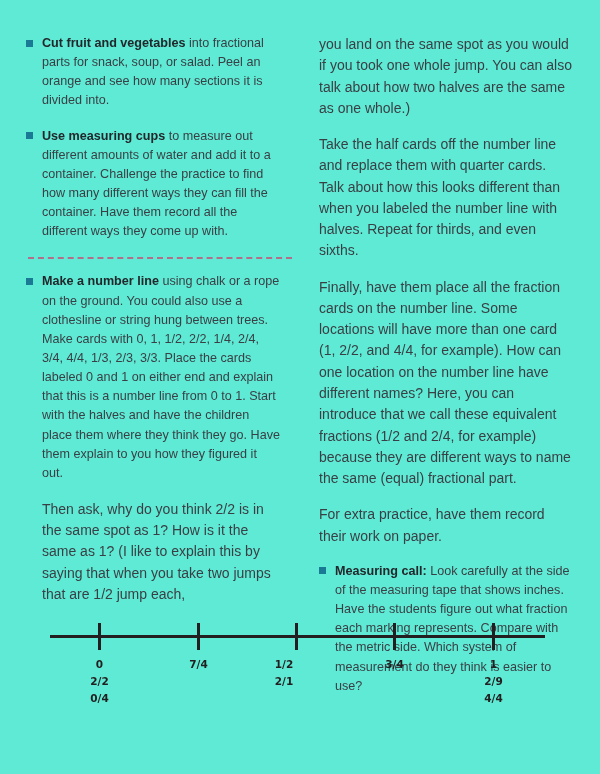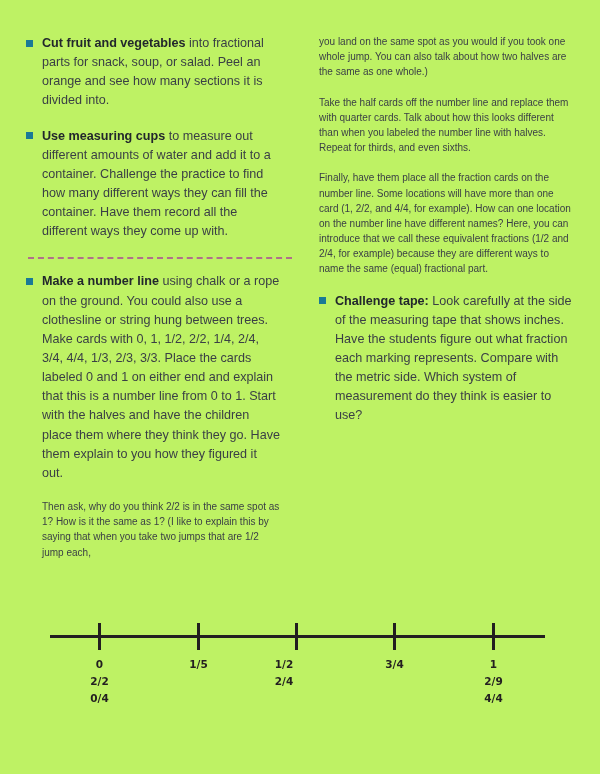--- a/index.html
+++ b/index.html
@@ -4,21 +4,21 @@
 <style>
   html, body {
     margin: 0;
     padding: 0;
     background: #ffffff;
   }
   .page {
     position: relative;
     width: 600px;
     height: 774px;
-    background: #bef264;
+    background: #5eead4;
     font-family: "Liberation Sans", sans-serif;
     overflow: hidden;
     box-sizing: border-box;
   }
 
   
   .columns {
     position: absolute;
     top: 34px;
     left: 26px;
@@ -48,21 +48,21 @@
     width: 7px;
     height: 7px;
     background: #1a7a96;
   }
   .bullet b, .lead {
     font-weight: bold;
     color: #22272c;
   }
   .para {
     margin: 0 0 15px 16px;
-    font-size: 10px;
+    font-size: 14px;
     line-height: 1.52;
     color: #3a3f45;
   }
   .para.flush {
     margin-left: 0;
   }
 
   
   .section-head {
     margin: 22px 0 0 0;
@@ -189,23 +189,24 @@
       </div>
 
       <p class="para">Then ask, why do you think 2/2 is in the same spot as 1? How is it the same as 1? (I like to explain this by saying that when you take two jumps that are 1/2 jump each,</p>
     </div>
 
     <div class="col">
 
       <p class="para flush">you land on the same spot as you would if you took one whole jump. You can also talk about how two halves are the same as one whole.)</p>
       <p class="para flush">Take the half cards off the number line and replace them with quarter cards. Talk about how this looks different than when you labeled the number line with halves. Repeat for thirds, and even sixths.</p>
       <p class="para flush">Finally, have them place all the fraction cards on the number line. Some locations will have more than one card (1, 2/2, and 4/4, for example). How can one location on the number line have different names? Here, you can introduce that we call these equivalent fractions (1/2 and 2/4, for example) because they are different ways to name the same (equal) fractional part.</p>
-
-      <div class="bullet">
-        <b>Challenge tape:</b><span> Look carefully at the side of the measuring tape that shows inches. Have the students figure out what fraction each marking represents. Compare with the metric side. Which system of measurement do they think is easier to use?</span>
+      <p class="para flush">For extra practice, have them record their work on paper.</p>
+
+      <div class="bullet">
+        <b>Measuring call:</b><span> Look carefully at the side of the measuring tape that shows inches. Have the students figure out what fraction each marking represents. Compare with the metric side. Which system of measurement do they think is easier to use?</span>
       </div>
     </div>
   </div>
 
   <div class="numberline">
     <div class="nl-axis"></div>
     <div id="nl-ticks">
         <div class="nl-tick" style="left: 98px;"></div>
         <div class="nl-tick" style="left: 197px;"></div>
         <div class="nl-tick" style="left: 295px;"></div>
@@ -214,26 +215,26 @@
       </div>
     <div class="nl-labels" id="nl-labels">
         <div class="nl-label" style="left: 99.5px;">
           <span>0</span>
           <span>2/2</span>
           <span>0/4</span>
         </div>
         <div class="nl-label" style="left: 198.5px;">
           <span></span>
           <span></span>
-          <span>1/5</span>
+          <span>7/4</span>
         </div>
         <div class="nl-label" style="left: 284px;">
           <span></span>
           <span>1/2</span>
-          <span>2/4</span>
+          <span>2/1</span>
         </div>
         <div class="nl-label" style="left: 394.5px;">
           <span></span>
           <span></span>
           <span>3/4</span>
         </div>
         <div class="nl-label" style="left: 493.5px;">
           <span>1</span>
           <span>2/9</span>
           <span>4/4</span>

